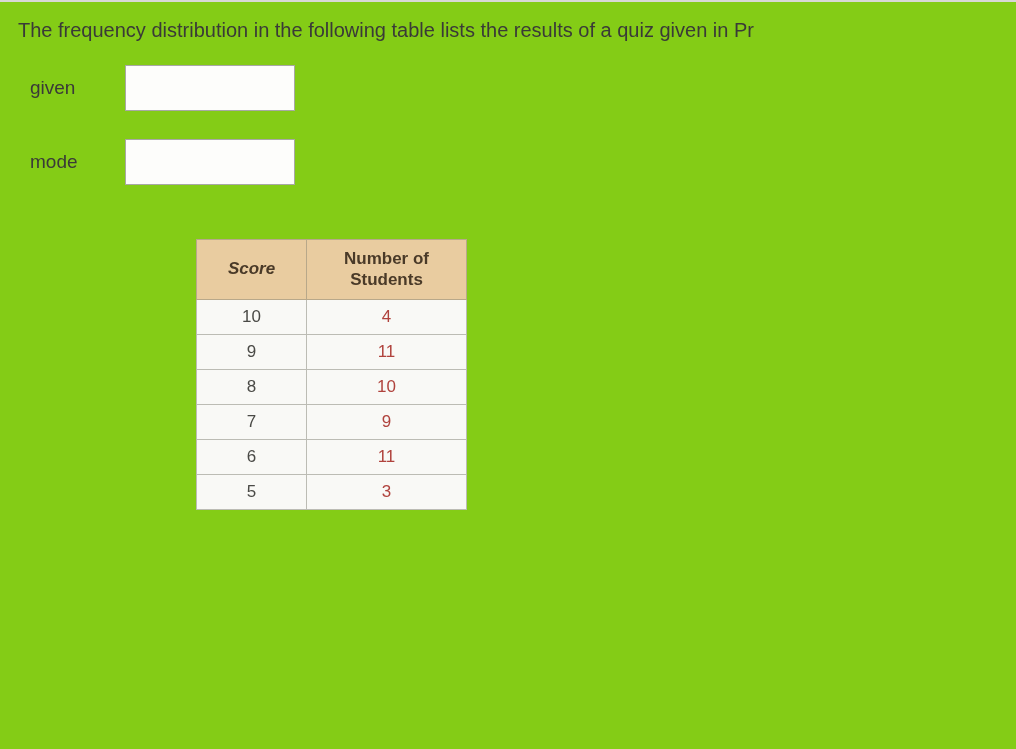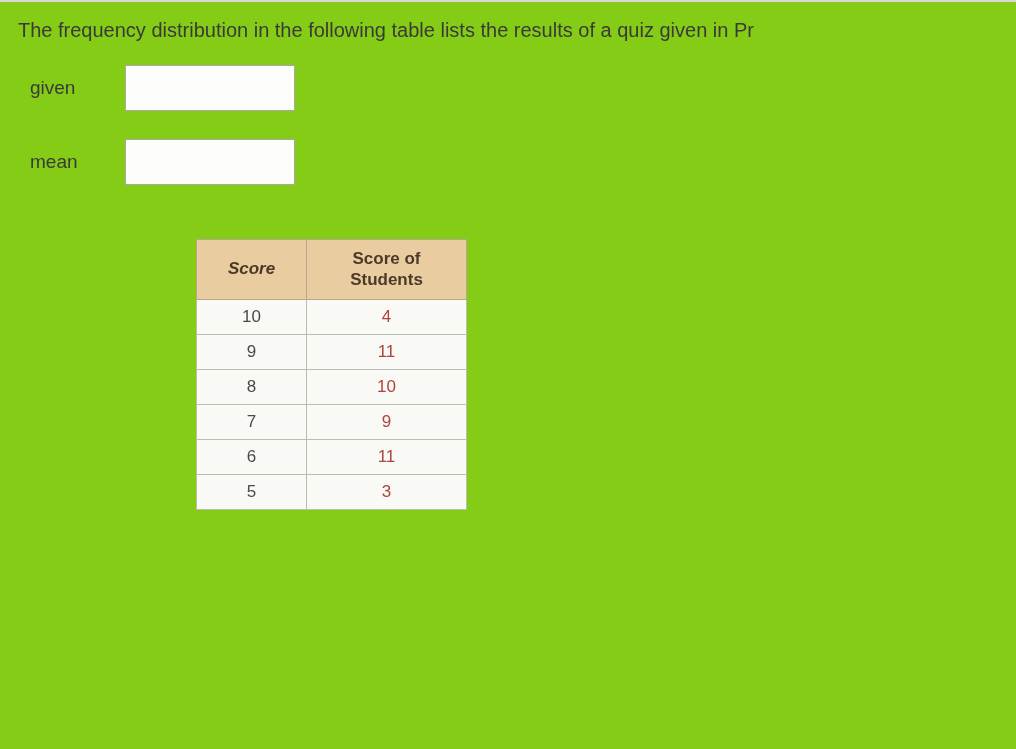--- a/index.html
+++ b/index.html
@@ -99,31 +99,31 @@
   <div class="question-text">
     <span>The frequency distribution in the following table lists the results of a quiz given in Pr</span><br>
   </div>
 
   <div class="inputs-area">
     <div class="input-row">
       <span class="input-label">given</span>
       <input class="answer-box" type="text" value="" style="">
     </div>
     <div class="input-row">
-      <span class="input-label">mean</span>
+      <span class="input-label">mode</span>
       <input class="answer-box" type="text" value="" style="">
     </div>
   </div>
 
   <div class="table-wrap">
     <table class="freq">
       <thead>
         <tr>
           <th class="score-h">Score</th>
-          <th class="num-h">Score of Students</th>
+          <th class="num-h">Number of Students</th>
         </tr>
       </thead>
       <tbody>
         <tr>
           <td class="score-c">10</td>
           <td class="num-c">4</td>
         </tr>
         <tr>
           <td class="score-c">9</td>
           <td class="num-c">11</td>

